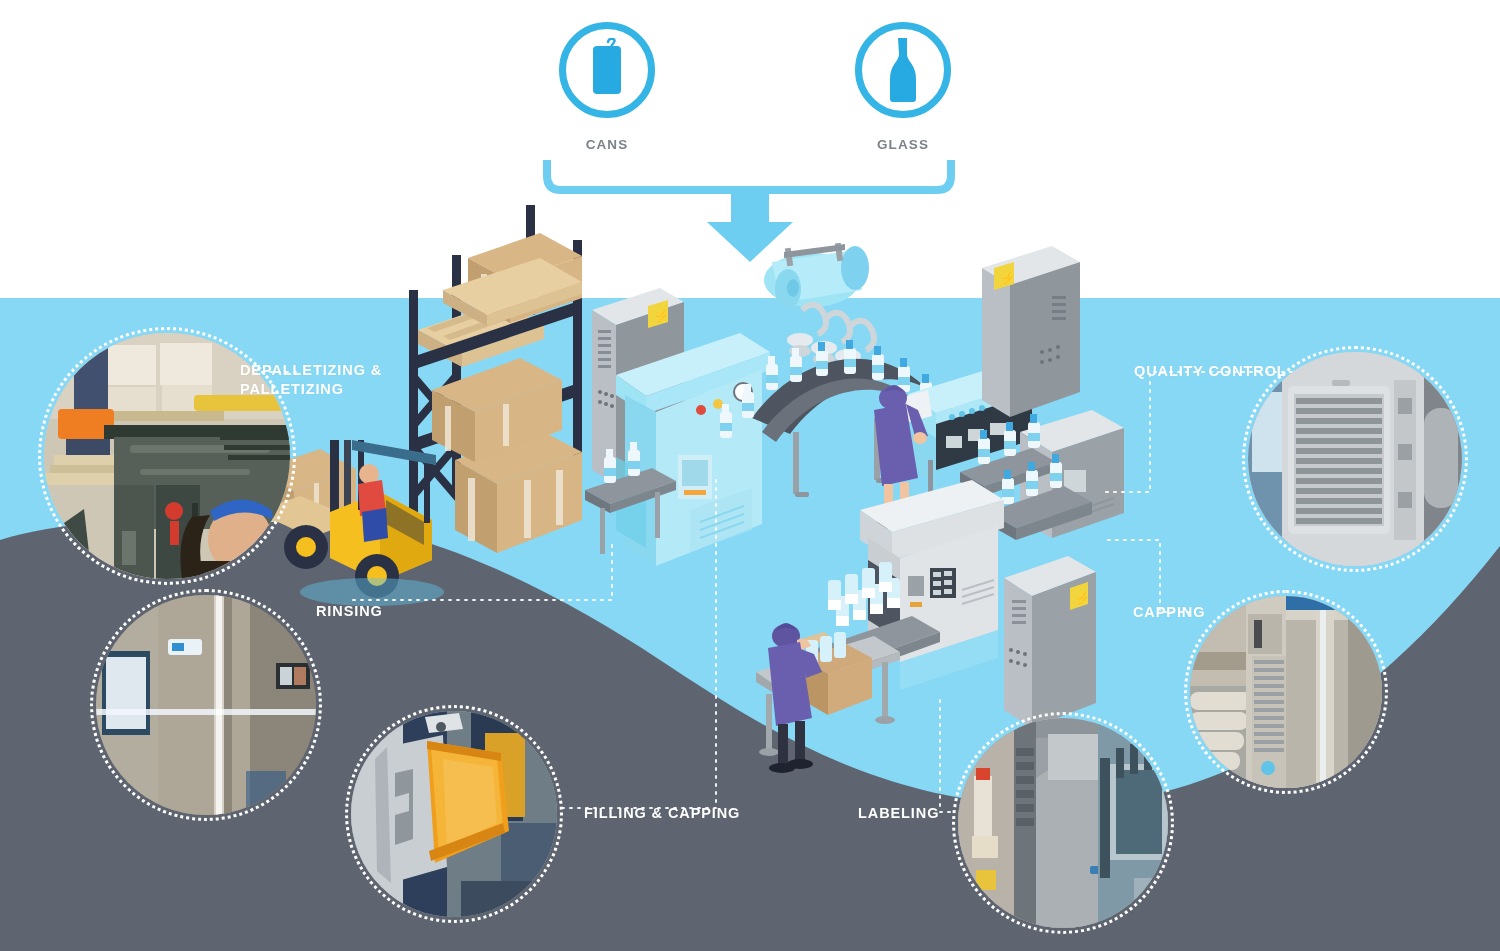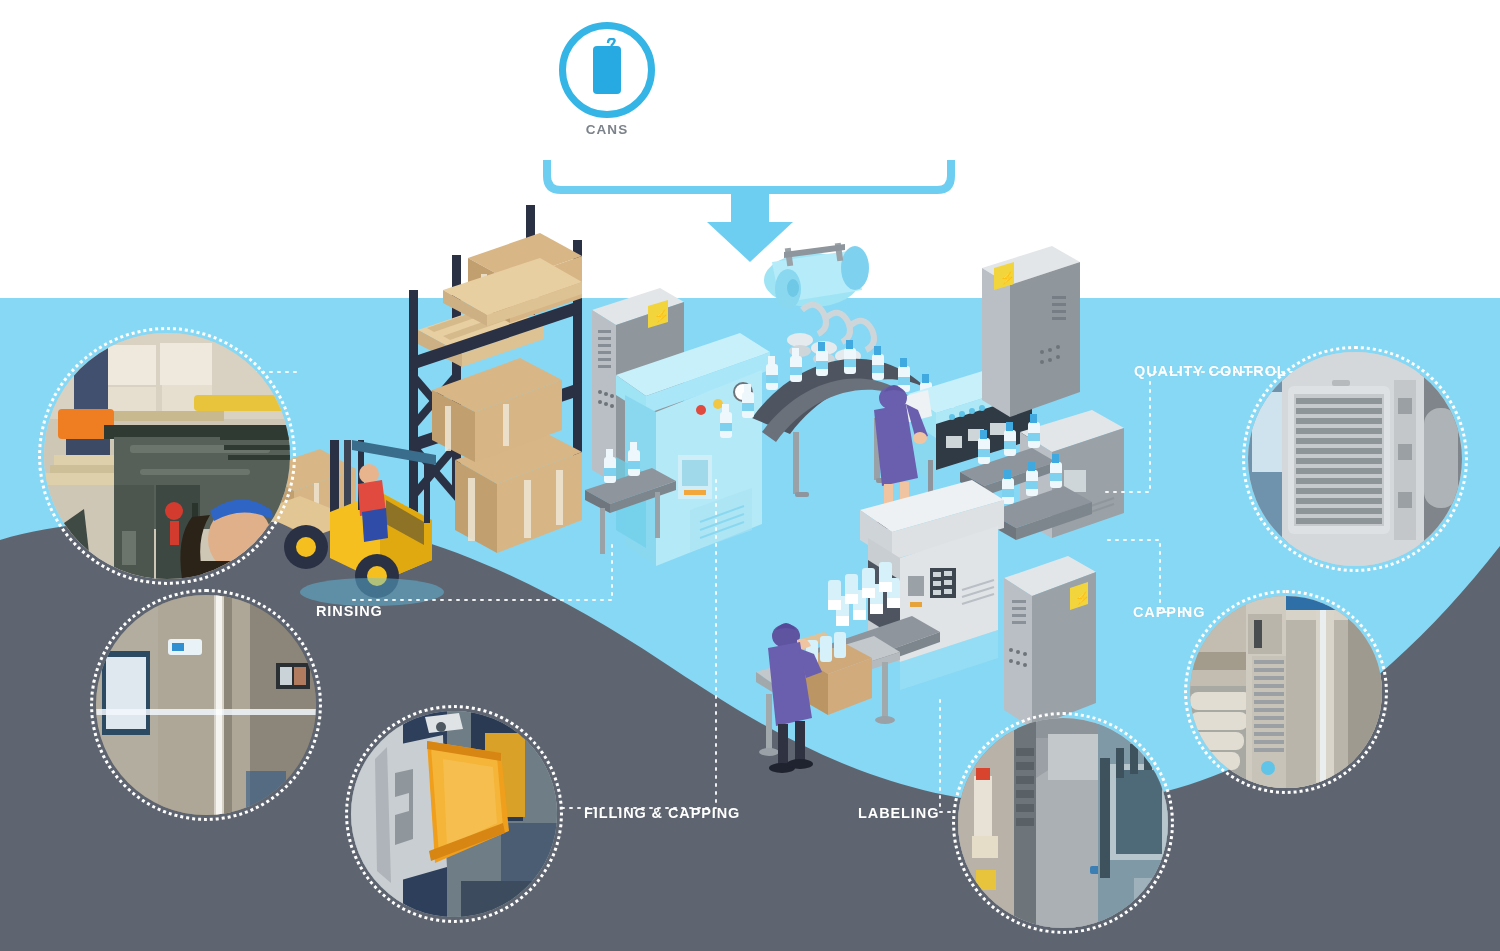--- a/index.html
+++ b/index.html
@@ -19,21 +19,21 @@
     position: absolute; left: 545px; top: 22px; width: 420px; height: 160px;
   }
   .material-items { display: flex; justify-content: space-between; width: 100%; }
   .material-item { width: 124px; text-align: center; }
   .material-circle {
     width: 96px; height: 96px; margin: 0 auto; border-radius: 50%;
     border: 7px solid #35b5e5; background: #ffffff;
     display: flex; align-items: center; justify-content: center;
   }
   .material-label {
-    margin-top: 4px; font-size: 13.5px; font-weight: bold;
+    margin-top: 19px; font-size: 13.5px; font-weight: bold;
     letter-spacing: 1.1px; color: #7b8289;
   }
 
   
   .step-label {
     position: absolute; color: #ffffff; font-weight: bold;
     font-size: 14.5px; letter-spacing: 0.9px; line-height: 1.28;
     text-shadow: 0 0 2px rgba(0,0,0,0.06);
   }
 
@@ -540,20 +540,28 @@
       <div class="material-item">
         <div class="material-circle">
           <svg width="56" height="64" viewBox="0 0 56 64">
             <path d="M18 8 h20 a4 4 0 0 1 4 4 v40 a4 4 0 0 1 -4 4 h-20 a4 4 0 0 1 -4 -4 v-40 a4 4 0 0 1 4 -4 z" fill="#27aae1"></path>
             <path d="M32 8 q6 -6 2 -7 q-5 -1 -5 4" fill="none" stroke="#27aae1" stroke-width="2.4"></path>
           </svg>
         </div>
         <div class="material-label">CANS</div>
       </div>
 
+      <div class="material-item">
+        <div class="material-circle">
+          <svg width="40" height="68" viewBox="0 0 40 68">
+            <path d="M15 2 h9 v16 q0 4 4 9 q5 7 5 16 v20 a3 3 0 0 1 -3 3 h-20 a3 3 0 0 1 -3 -3 v-20 q0 -9 5 -16 q4 -5 4 -9 z" fill="#27aae1"></path>
+          </svg>
+        </div>
+        <div class="material-label">GLASS</div>
+      </div>
 
 
     </div>
   </div>
 
   <svg style="position:absolute;left:540px;top:160px;" width="432" height="40">
     <path d="M7,0 L7,16 q0,14 14,14 L397,30 q14,0 14,-14 L411,0" fill="none" stroke="#6ecef2" stroke-width="8" stroke-linecap="round"></path>
   </svg>
 
   <svg style="position:absolute;left:704px;top:192px;" width="92" height="72">
@@ -594,20 +602,24 @@
       <path d="M20 190 L40 176 L48 246 L10 246 Z" fill="#3f4a44"></path>
 
       <ellipse cx="196" cy="206" rx="32" ry="34" fill="#e0b08a"></ellipse>
       <path d="M166 178 q30 -22 60 -2 q4 4 2 10 q-30 -14 -58 2 z" fill="#2f65c4"></path>
       <path d="M166 182 q-16 26 -6 64 l-22 0 q-6 -42 10 -62 z" fill="#2b2218"></path>
       <path d="M206 230 q26 8 30 16 l-50 0 z" fill="#ef7d22"></path>
       <rect x="150" y="228" width="50" height="18" fill="#2b2218"></rect>
     </svg>
   </div>
   <div class="photo-ring" style="left:38px; top:327px; width:258px; height:258px;"></div>
+  <div class="step-label" style="left:240px; top:361px; width:220px;">
+    <span>DEPALLETIZING &amp;</span><br>
+    <span>PALLETIZING</span>
+  </div>
 
   <div class="photo-circle" style="left:96px; top:595px; width:220px; height:220px;">
     <svg class="photo-inner" viewBox="0 0 220 220">
       <rect width="220" height="220" fill="#8f8madjust"></rect>
       <rect width="220" height="220" fill="#9b958a"></rect>
       <rect x="0" y="0" width="62" height="220" fill="#b3ada0"></rect>
       <rect x="6" y="56" width="48" height="84" fill="#2d4a63"></rect>
       <rect x="10" y="62" width="40" height="72" fill="#dfe8ef"></rect>
       <rect x="62" y="0" width="92" height="220" fill="#a69e90"></rect>
       <rect x="62" y="0" width="92" height="220" fill="#b5ad9d" opacity="0.5"></rect>

